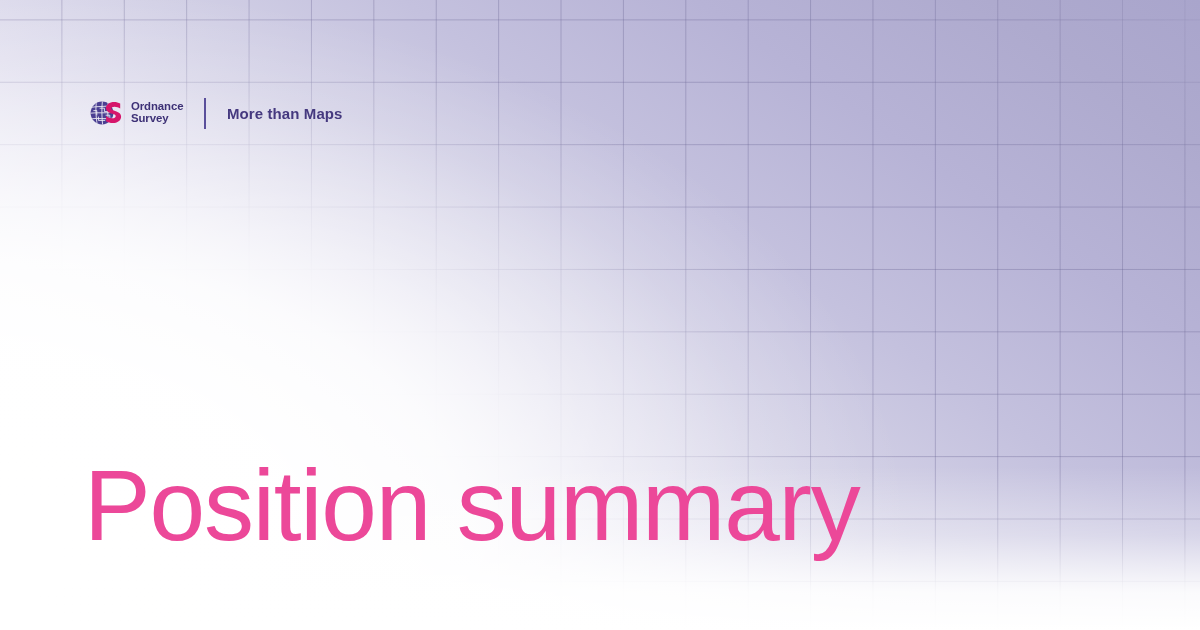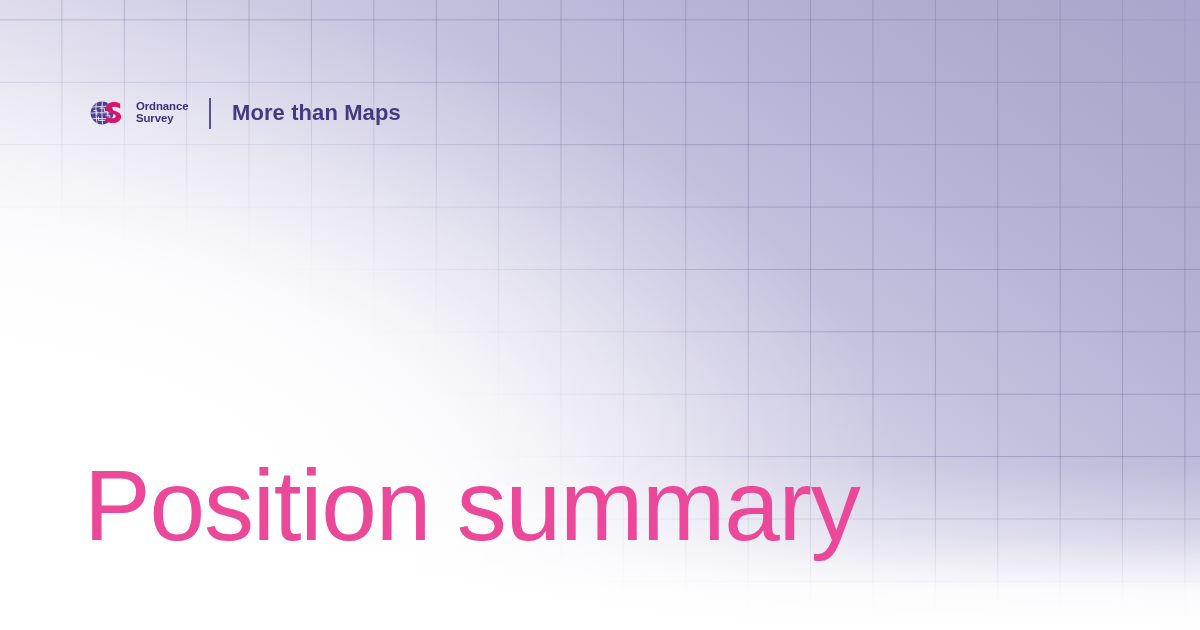--- a/index.html
+++ b/index.html
@@ -86,21 +86,21 @@
     position: absolute;
     left: 88px;
     top: 93px;
     display: flex;
     align-items: center;
     height: 40px;
   }
   .os-logo {
     display: flex;
     align-items: center;
-    gap: 12px;
+    gap: 7px;
   }
   .os-mark {
     width: 36px;
     height: 30px;
     display: block;
     flex: none;
   }
   .os-wordmark {
     display: flex;
     flex-direction: column;
@@ -118,21 +118,21 @@
   .logo-divider {
     width: 1.6px;
     height: 31px;
     background: #5a4f9b;
     margin-left: 21px;
     margin-right: 21px;
     flex: none;
   }
   .tagline {
     font-family: "Liberation Sans", sans-serif;
-    font-size: 22px;
+    font-size: 15px;
     font-weight: 600;
     color: #45397f;
     letter-spacing: 0.1px;
     white-space: nowrap;
   }
 
   
   .headline {
     position: absolute;
     left: 84px;

